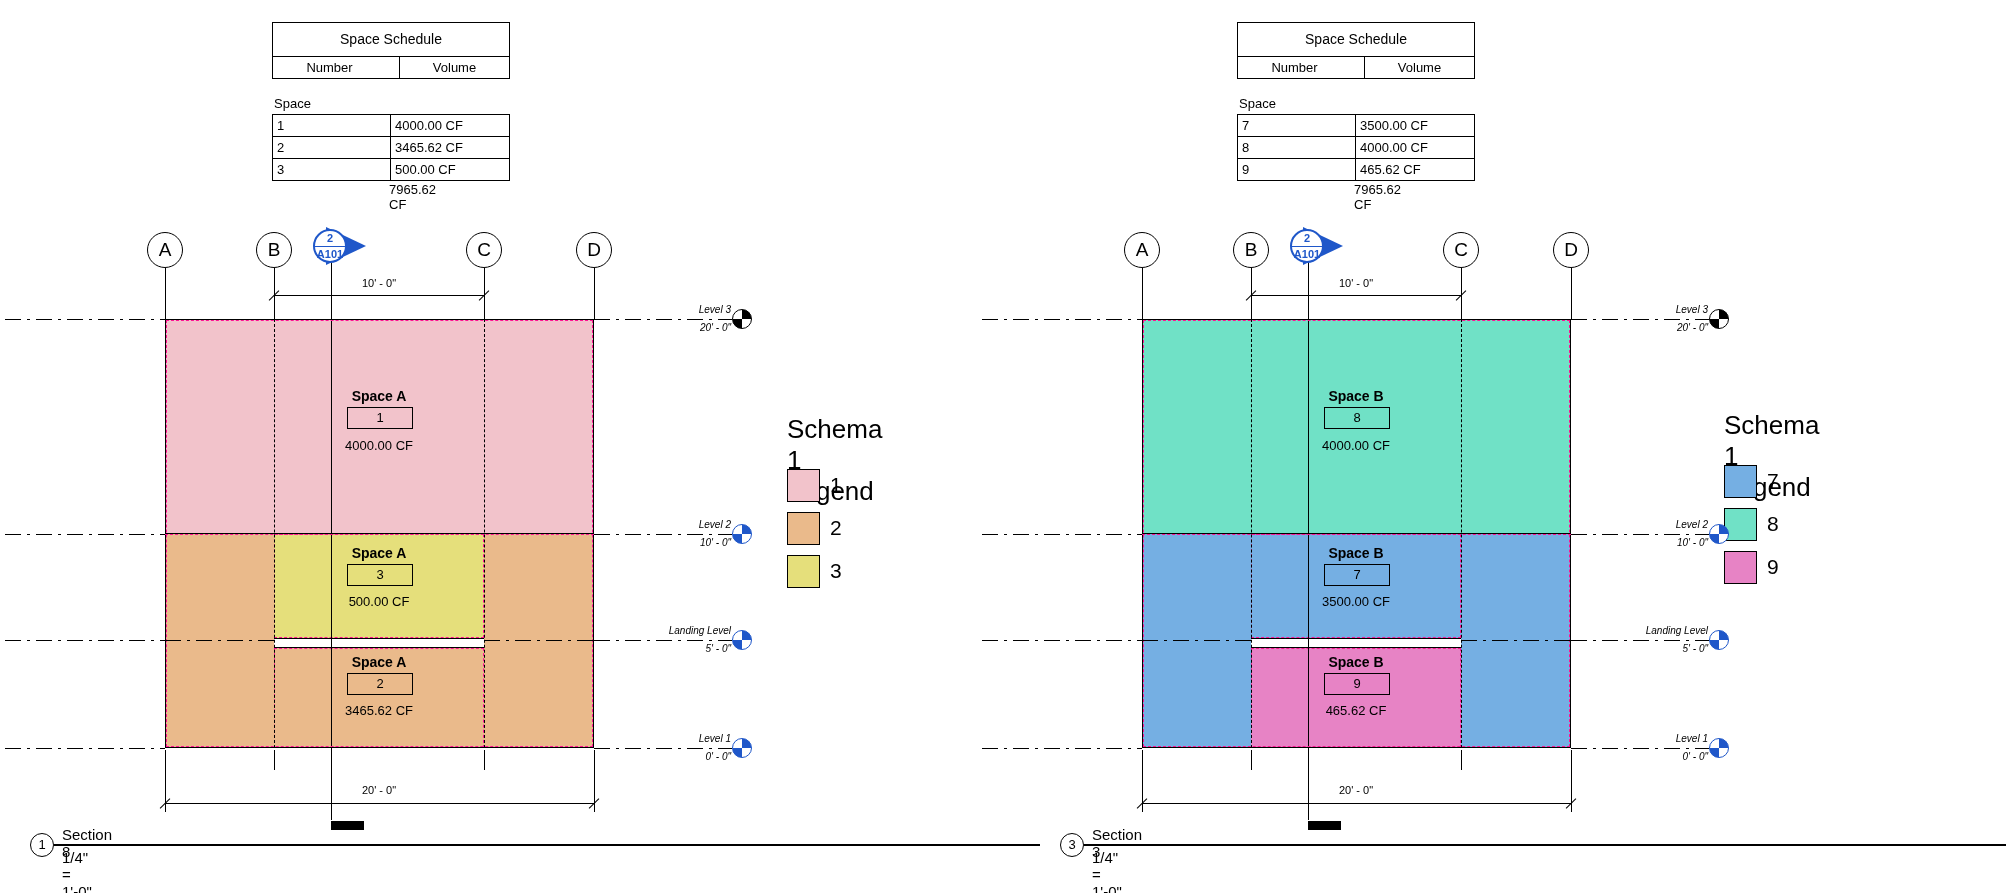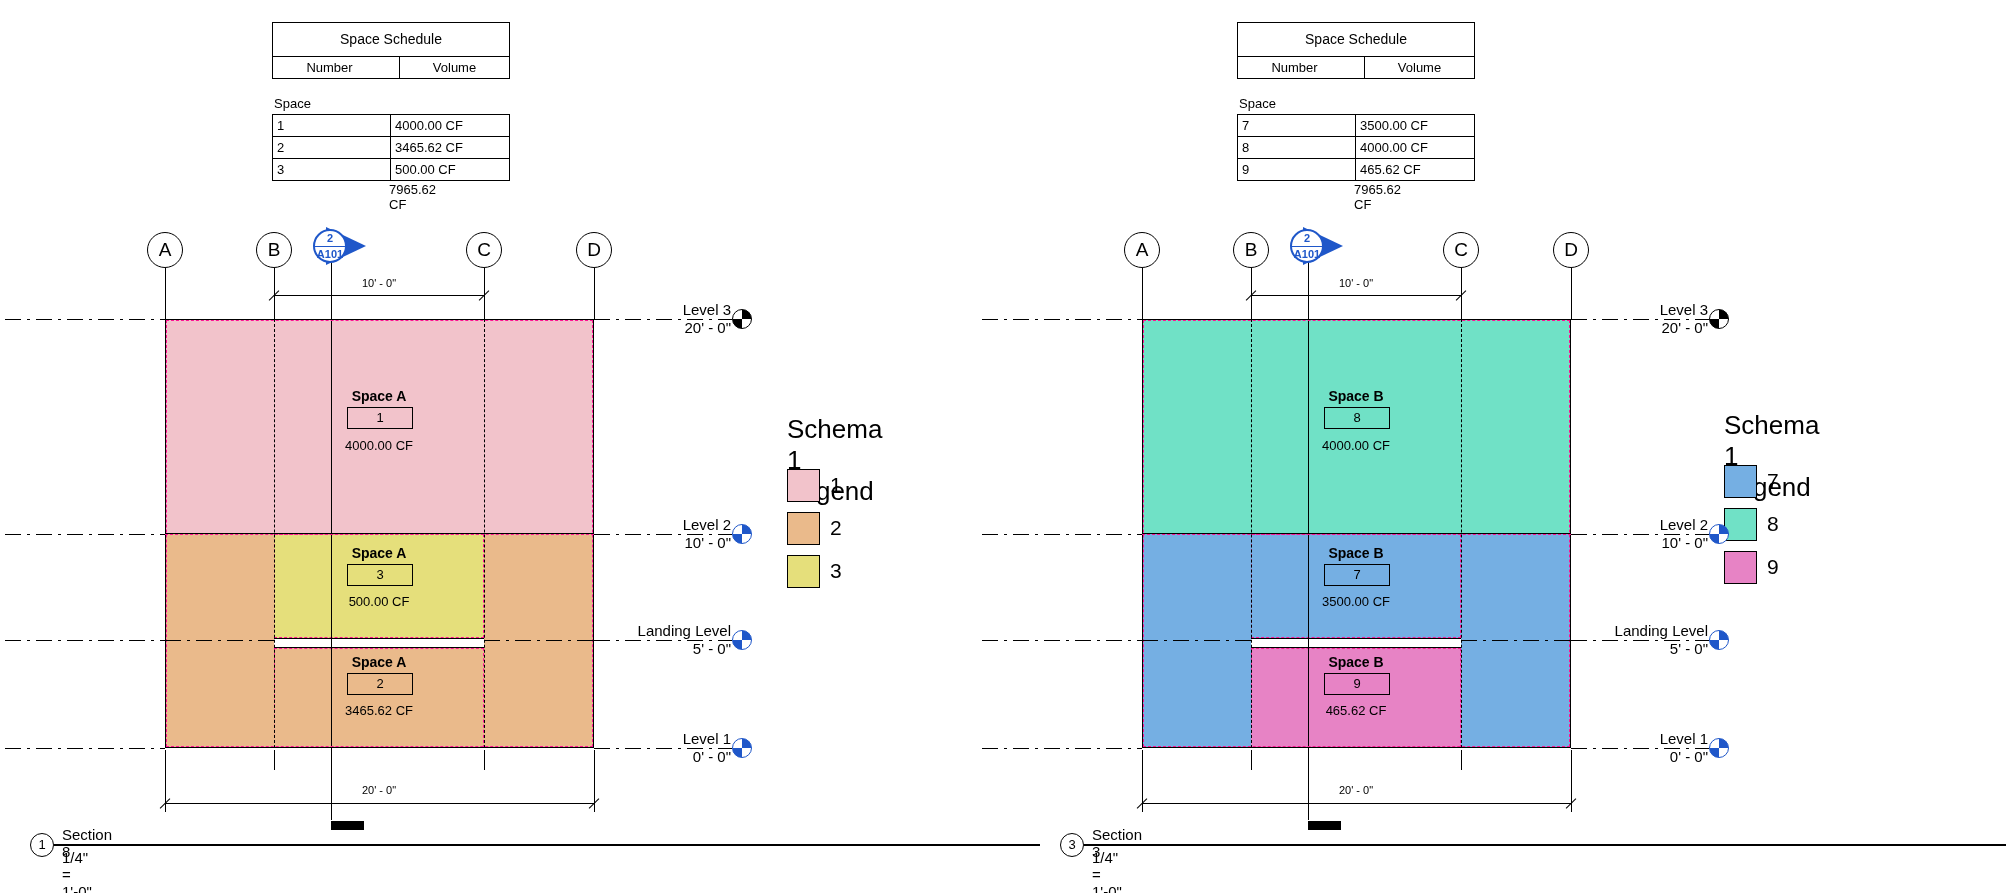--- a/index.html
+++ b/index.html
@@ -28,21 +28,21 @@
         background-color:#fff;background-image:radial-gradient(#777 0.8px,transparent 1px);background-size:9px 4px;}
   .gridv{position:absolute;z-index:4;width:0;border-left:1px dashed #000;}
   .solidv{position:absolute;z-index:4;width:1px;background:#000;}
   .solidh{position:absolute;z-index:4;height:1px;background:#000;}
   .magh{position:absolute;z-index:4;height:0;border-top:1px dashed #FF1493;}
   .dashdot{position:absolute;z-index:4;height:1px;
         background:repeating-linear-gradient(90deg,#000 0 16px,transparent 16px 22px,#000 22px 25px,transparent 25px 31px);}
   .bubble{position:absolute;z-index:6;width:36px;height:36px;box-sizing:border-box;border:1px solid #000;border-radius:50%;
         background:#fff;text-align:center;line-height:34px;font-size:19px;}
   .datum{position:absolute;z-index:6;width:20px;height:20px;box-sizing:border-box;border-radius:50%;border:1px solid #000;}
-  .lvlname{position:absolute;z-index:5;width:160px;text-align:right;font-size:15px;line-height:16px;}
+  .lvlname{position:absolute;z-index:5;width:160px;text-align:right;font-size:10px;line-height:16px;font-style:italic;}
   .spname{position:absolute;z-index:5;width:200px;text-align:center;font-weight:bold;font-size:14px;}
   .spvol{position:absolute;z-index:5;width:200px;text-align:center;font-size:13px;}
   .numbox{position:absolute;z-index:5;width:64px;height:20px;box-sizing:content-box;border:1.5px solid #000;
         text-align:center;font-size:13px;line-height:20px;}
   .dimtext{position:absolute;z-index:5;width:120px;text-align:center;font-size:11px;}
   .tick{position:absolute;z-index:5;width:14px;height:1px;background:#000;transform:rotate(-45deg);}
   .tri{position:absolute;z-index:5;width:0;height:0;border-top:19px solid transparent;border-bottom:19px solid transparent;
         border-left:40px solid #1F57C9;}
   .mcirc{position:absolute;z-index:6;width:34px;height:34px;box-sizing:border-box;border:2px solid #1F57C9;border-radius:50%;
         background:#fff;color:#1F57C9;font-weight:bold;font-size:11px;text-align:center;}

